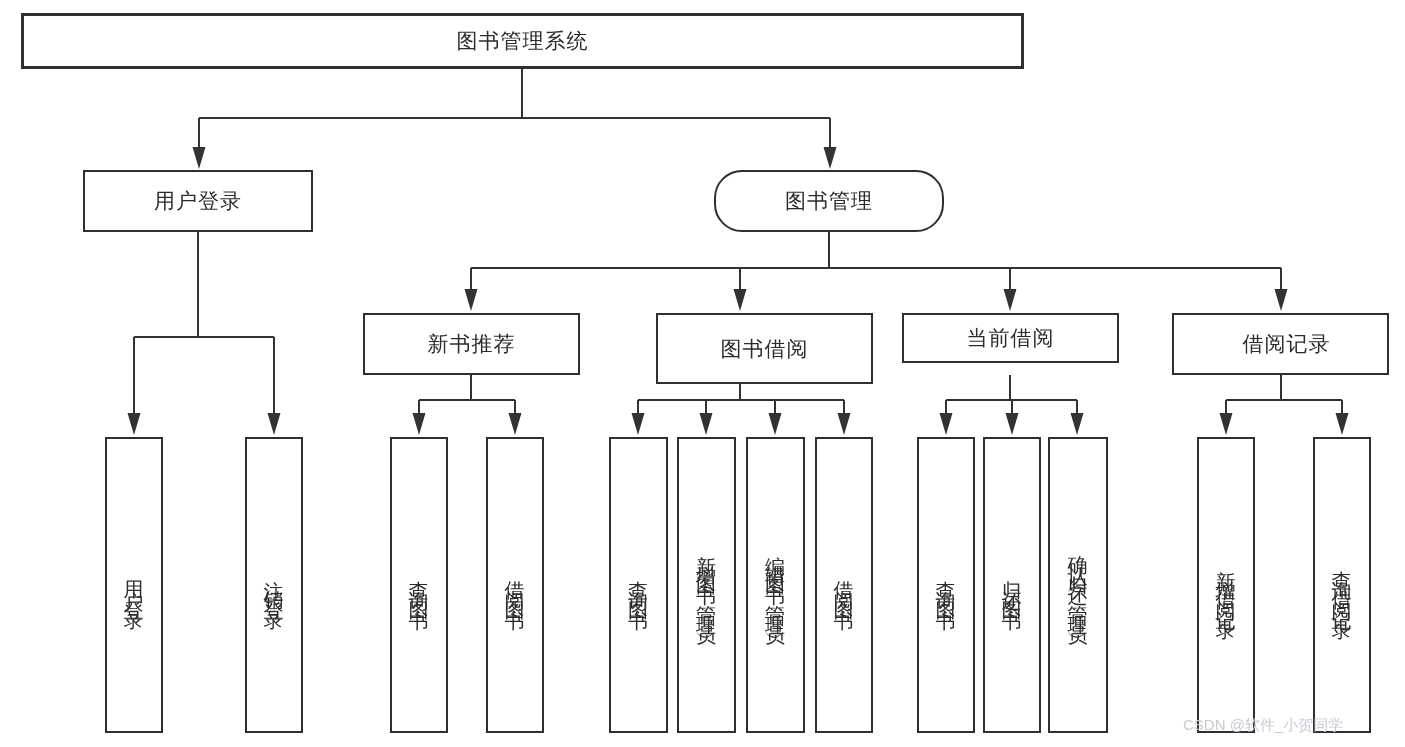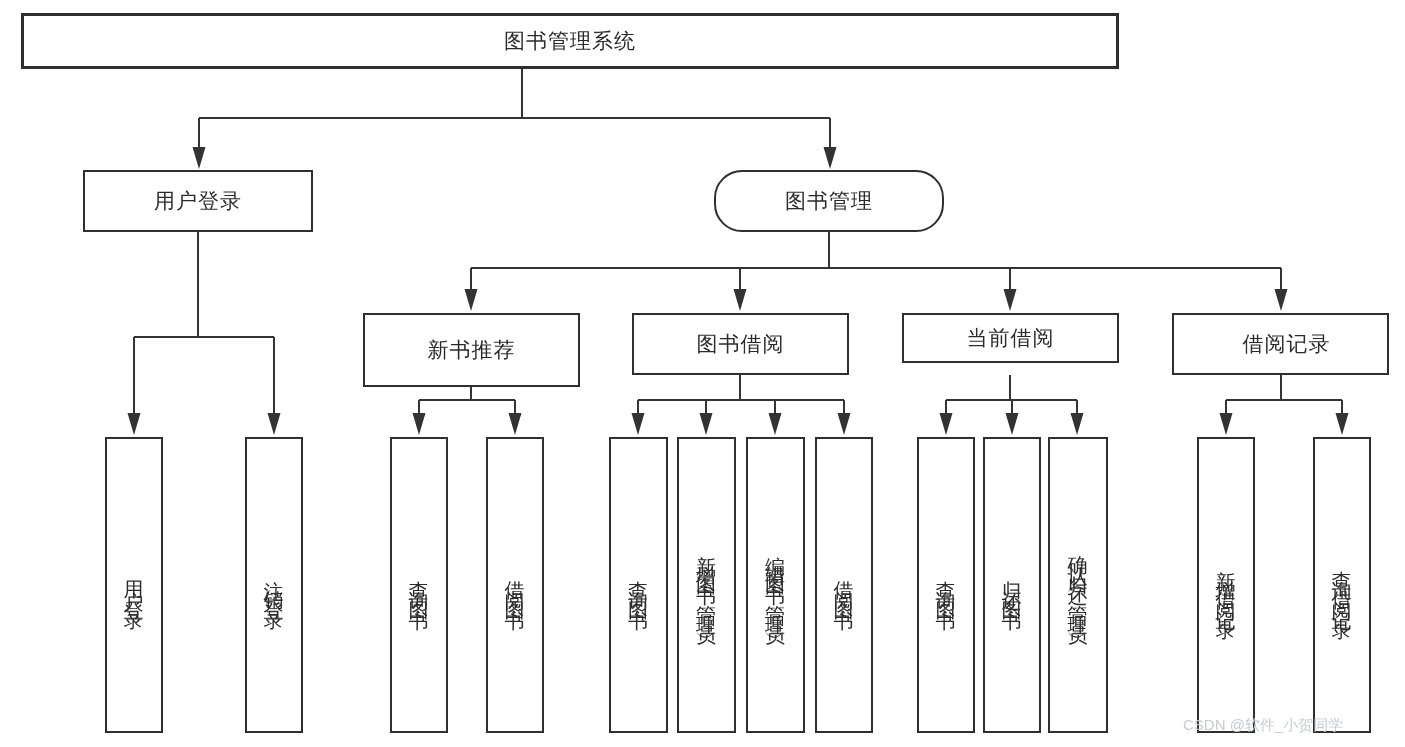--- a/index.html
+++ b/index.html
@@ -100,35 +100,35 @@
       <polygon points="768.5,413 781.5,413 775,435"></polygon>
       <polygon points="837.5,413 850.5,413 844,435"></polygon>
       <polygon points="939.5,413 952.5,413 946,435"></polygon>
       <polygon points="1005.5,413 1018.5,413 1012,435"></polygon>
       <polygon points="1070.5,413 1083.5,413 1077,435"></polygon>
       <polygon points="1219.5,413 1232.5,413 1226,435"></polygon>
       <polygon points="1335.5,413 1348.5,413 1342,435"></polygon>
     </g>
   </svg>
 
-  <div class="node hnode root" style="left:21px;top:13px;width:1098px;height:56px;">
+  <div class="node hnode root" style="left:21px;top:13px;width:1003px;height:56px;">
     <span>图书管理系统</span>
   </div>
 
   <div class="node hnode" style="left:83px;top:170px;width:230px;height:62px;">
     <span>用户登录</span>
   </div>
   <div class="node hnode" style="left:714px;top:170px;width:230px;height:62px;border-radius:28px;">
     <span>图书管理</span>
   </div>
 
-  <div class="node hnode" style="left:363px;top:313px;width:217px;height:74px;">
+  <div class="node hnode" style="left:363px;top:313px;width:217px;height:62px;">
     <span>新书推荐</span>
   </div>
-  <div class="node hnode" style="left:632px;top:313px;width:217px;height:62px;">
+  <div class="node hnode" style="left:656px;top:313px;width:217px;height:71px;">
     <span>图书借阅</span>
   </div>
   <div class="node hnode" style="left:902px;top:313px;width:217px;height:50px;">
     <span>当前借阅</span>
   </div>
   <div class="node hnode" style="left:1172px;top:313px;width:217px;height:62px;padding-left:12px;">
     <span>借阅记录</span>
   </div>
 
   <div class="node vnode" style="left:105px;top:437px;width:58px;height:296px;">

